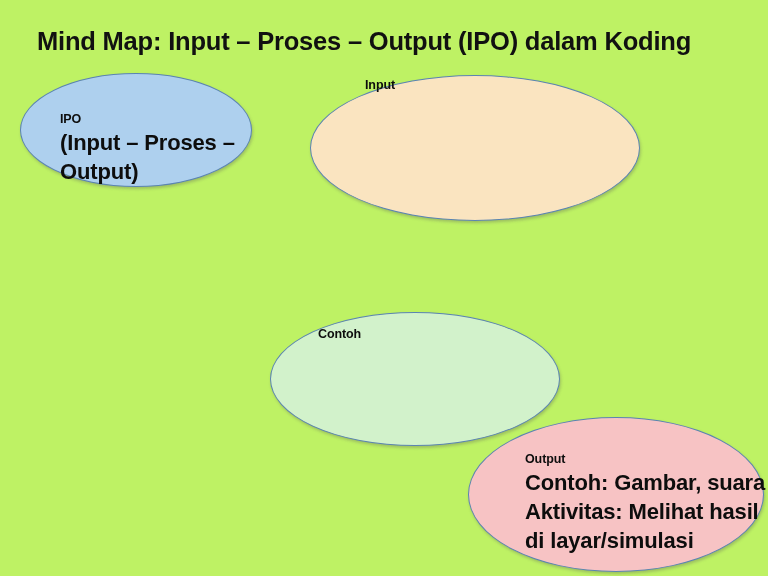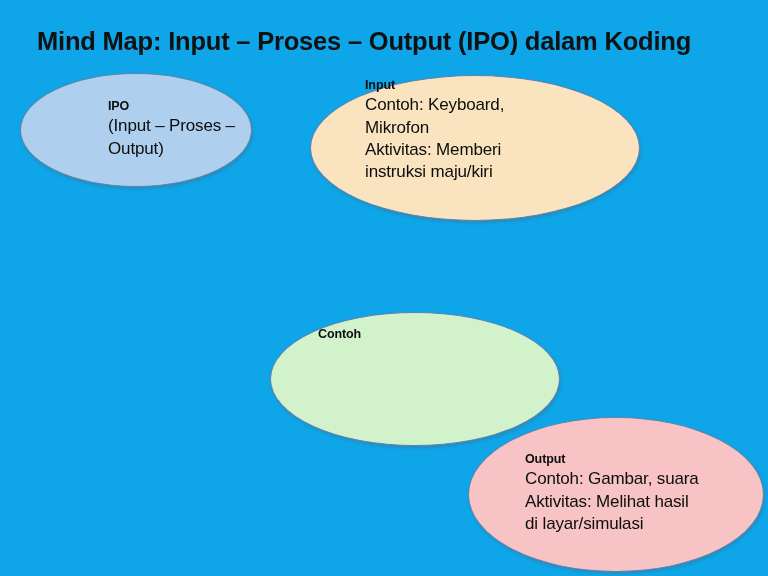--- a/index.html
+++ b/index.html
@@ -39,58 +39,54 @@
     color:#0d0d0d;
     line-height:1.32;
   }
   .node-head {
     font-size:12.5px;
     font-weight:bold;
     letter-spacing:-0.1px;
     line-height:1.45;
   }
   .node-body {
-    font-size:17px;
-    font-weight:normal;
+    font-size:22px;
+    font-weight:bold;
     letter-spacing:-0.15px;
     white-space:pre-line;
   }
 
   
   #node-ipo    { left:20px;  top:73px;  width:232px; height:114px; background:#aed0ee; }
   #node-input  { left:310px; top:75px;  width:330px; height:146px; background:#fae4c0; }
   #node-proses { left:270px; top:312px; width:290px; height:134px; background:#d2f2cb; }
   #node-output { left:468px; top:417px; width:296px; height:155px; background:#f7c3c4; }
 
-  #text-ipo    { left:60px;  top:97px;  width:190px;margin-left:48px; }
+  #text-ipo    { left:60px;  top:110px;  width:190px; }
   #text-input  { left:365px; top:76px;  width:270px; }
   #text-proses { left:318px; top:325px; width:250px; }
   #text-output { left:525px; top:450px; width:250px; }
 </style>
 </head>
 <body>
 
-<div id="canvas" style="background: #0ea5e9;">
+<div id="canvas" style="background: #bef264;">
 
   <div class="title">Mind Map: Input – Proses – Output (IPO) dalam Koding</div>
 
   <div class="node" id="node-ipo" style="background: rgb(174, 208, 238); border-color: rgb(91, 132, 177);"></div>
   <div class="node-text" id="text-ipo">
     <div class="node-head">IPO</div>
     <div class="node-body">(Input – Proses –
 Output)</div>
   </div>
 
   <div class="node" id="node-input" style="background: rgb(250, 228, 192); border-color: rgb(91, 132, 177);"></div>
   <div class="node-text" id="text-input">
     <div class="node-head">Input</div>
-    <div class="node-body">Contoh: Keyboard,
-Mikrofon
-Aktivitas: Memberi
-instruksi maju/kiri</div>
   </div>
 
   <div class="node" id="node-proses" style="background: rgb(210, 242, 203); border-color: rgb(91, 132, 177);"></div>
   <div class="node-text" id="text-proses">
     <div class="node-head">Contoh</div>
   </div>
 
   <div class="node" id="node-output" style="background: rgb(247, 195, 196); border-color: rgb(91, 132, 177);"></div>
   <div class="node-text" id="text-output">
     <div class="node-head">Output</div>

